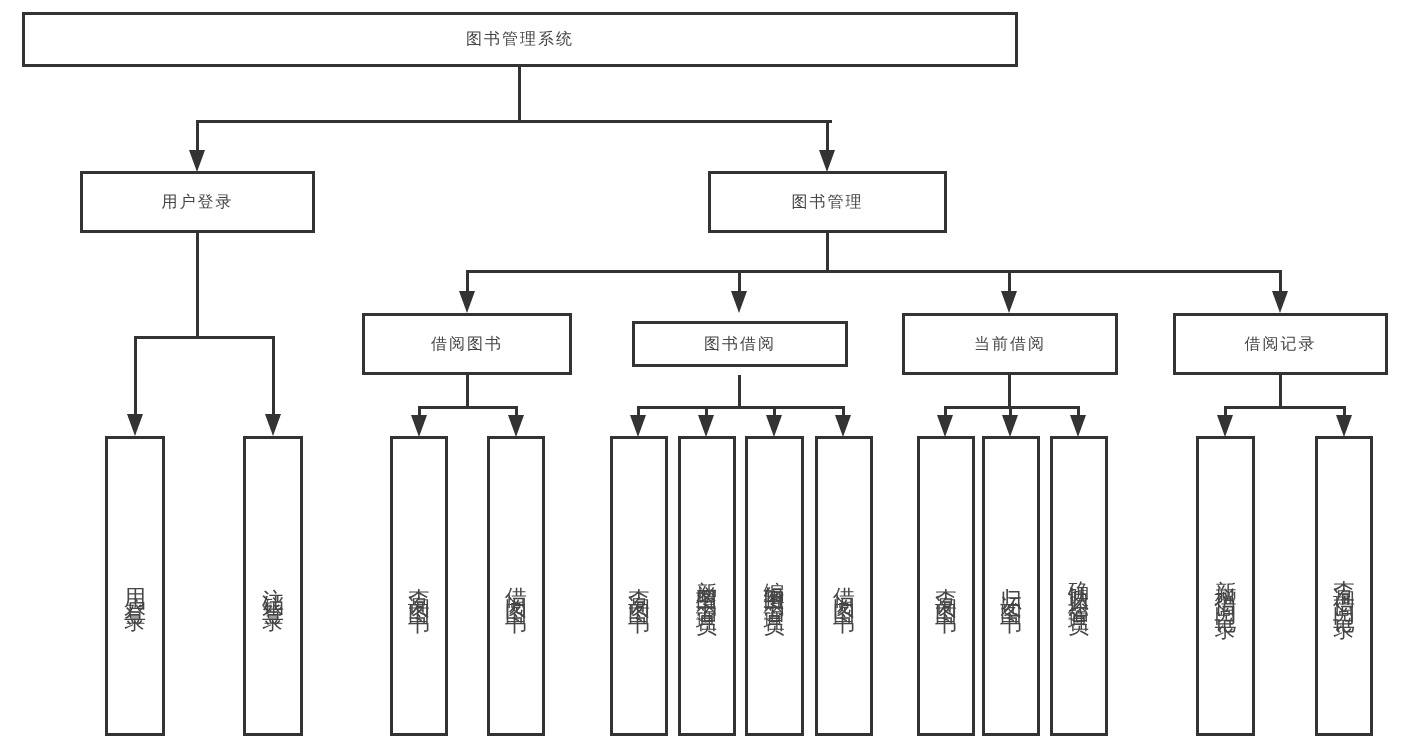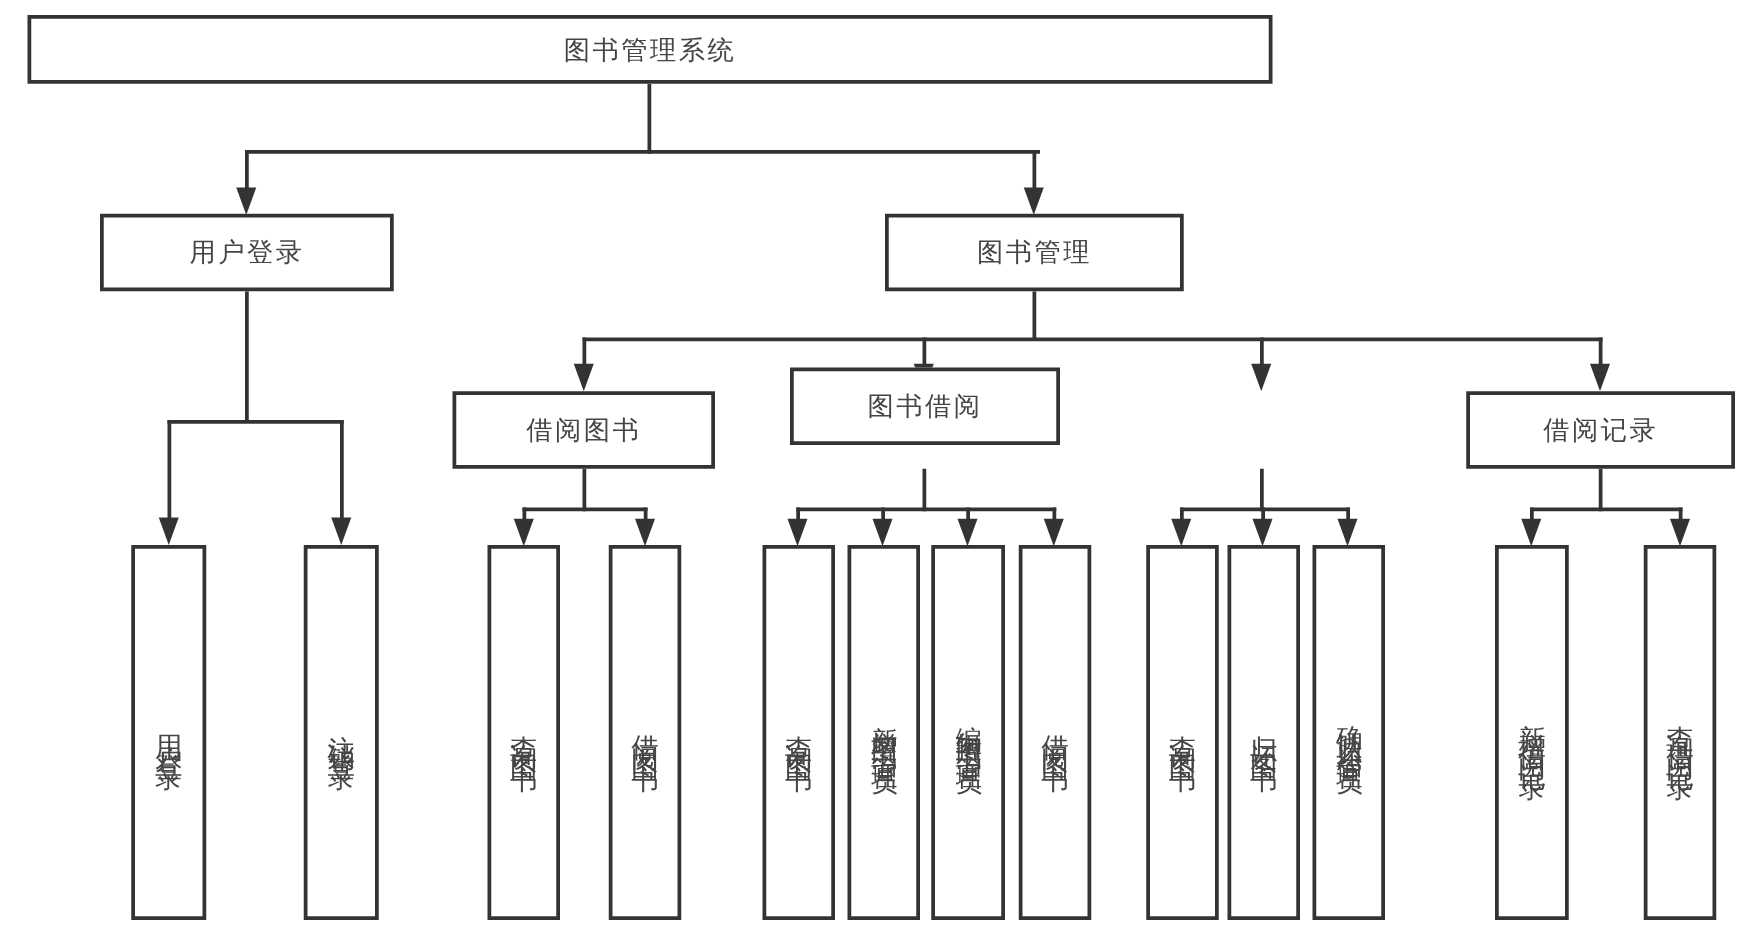--- a/index.html
+++ b/index.html
@@ -16,21 +16,21 @@
   .box {
     position: absolute;
     background: #ffffff;
     border: 3px solid #333333;
     box-sizing: border-box;
     display: flex;
     align-items: center;
     justify-content: center;
   }
   .hlabel {
-    font-size: 21px;
+    font-size: 16px;
     letter-spacing: 2px;
     color: #454545;
     white-space: nowrap;
   }
   .vtext {
     writing-mode: vertical-rl;
     text-orientation: mixed;
     font-size: 22px;
     letter-spacing: 8px;
     line-height: 1;
@@ -144,22 +144,25 @@
   <div class="box" style="left:80px; top:171px; width:235px; height:62px;">
     <span class="hlabel">用户登录</span>
   </div>
   <div class="box" style="left:708px; top:171px; width:239px; height:62px;text-align:right;">
     <span class="hlabel">图书管理</span>
   </div>
 
   <div class="box" style="left:362px; top:313px; width:210px; height:62px;">
     <span class="hlabel">借阅图书</span>
   </div>
-  <div class="box" style="left:632px; top:294px; width:216px; height:62px;">
+  <div class="box" style="left:632px; top:321px; width:216px; height:46px;">
     <span class="hlabel">图书借阅</span>
+  </div>
+  <div class="box" style="left:902px; top:313px; width:216px; height:62px;">
+    <span class="hlabel">当前借阅</span>
   </div>
   <div class="box" style="left:1173px; top:313px; width:215px; height:62px;">
     <span class="hlabel">借阅记录</span>
   </div>
 
   <div class="box" style="left:105px; top:436px; width:60px; height:300px;">
     <span class="vtext">用户登录</span>
   </div>
   <div class="box" style="left:243px; top:436px; width:60px; height:300px;">
     <span class="vtext">注销登录</span>

